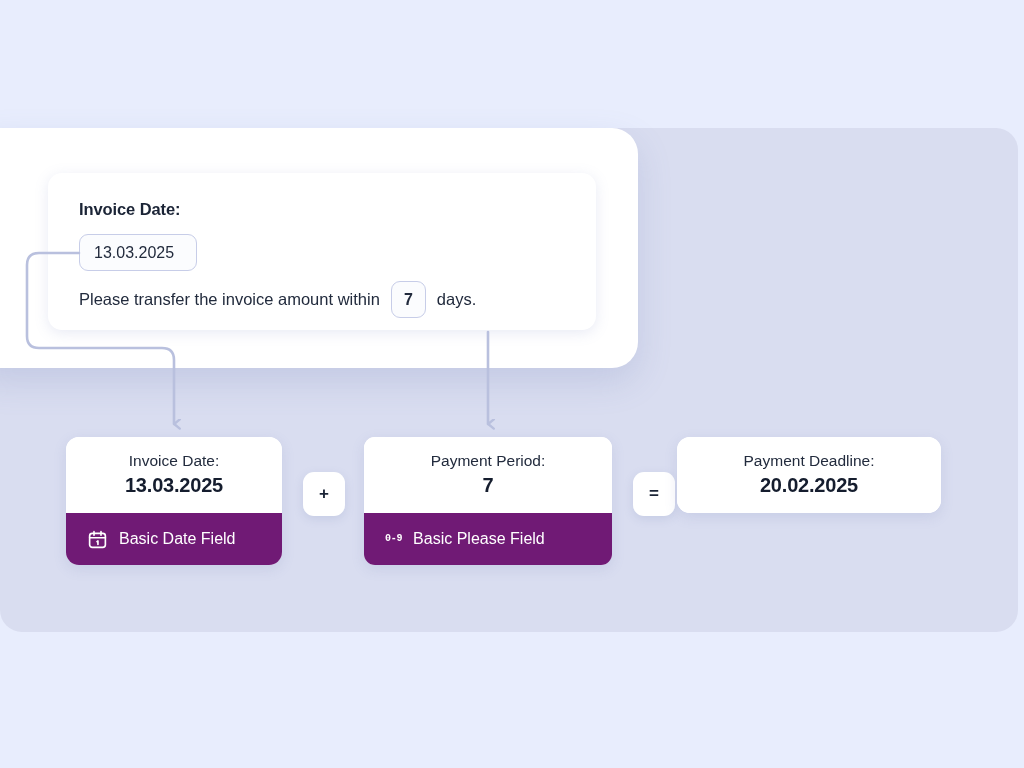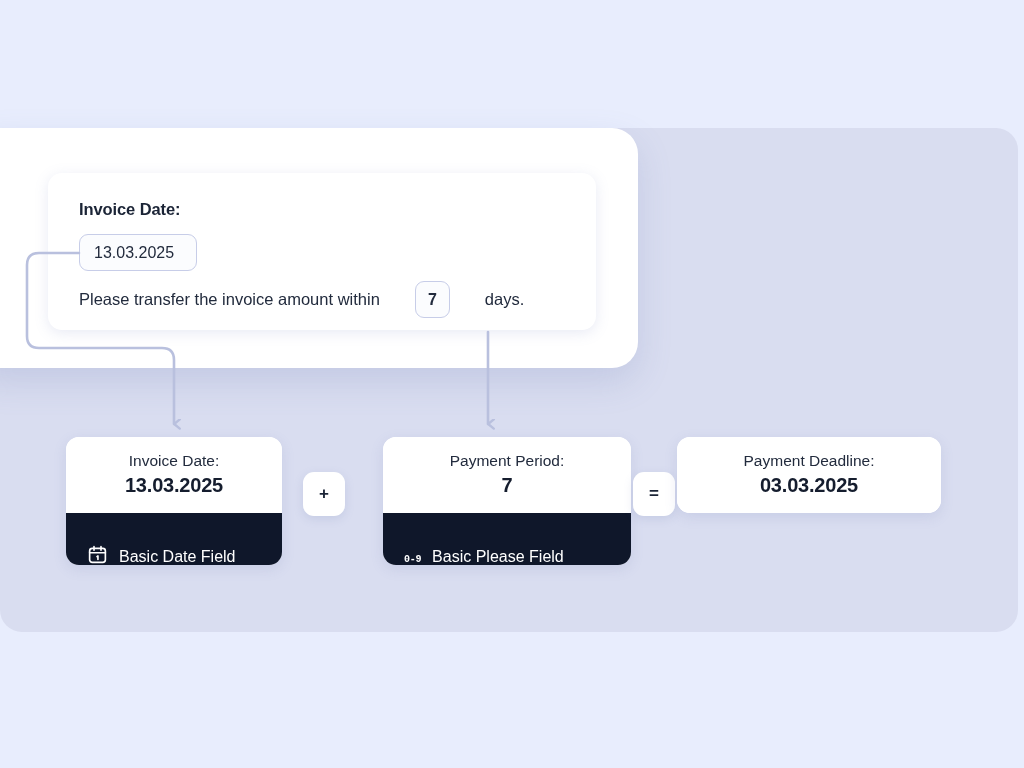--- a/index.html
+++ b/index.html
@@ -86,21 +86,20 @@
   }
   .sentence {
     position: absolute;
     left: 31px;
     top: 108px;
     display: flex;
     align-items: center;
     font-size: 16.5px;
     color: #222b3d;
     white-space: nowrap;
-    gap: 24px;
   }
   .num-chip {
     display: inline-flex;
     align-items: center;
     justify-content: center;
     width: 35px;
     height: 37px;
     margin: 0 11px;
     box-sizing: border-box;
     background: #fbfcfe;
@@ -146,23 +145,23 @@
   }
   .fc-value {
     font-size: 20px;
     font-weight: bold;
     color: #151d2e;
     line-height: 1.35;
     letter-spacing: -0.2px;
   }
   .fc-foot {
     height: 52px;
-    background: #0f172a;
-    display: flex;
-    align-items: flex-end;
+    background: #701a75;
+    display: flex;
+    align-items: center;
     padding-left: 21px;
     gap: 11px;
     color: #ffffff;
     font-size: 16px;
   }
   .fc-foot-label { line-height: 1; }
 
   .ic { flex: 0 0 auto; display: block; }
 
   .numglyph {
@@ -237,33 +236,33 @@
         <path d="M3 10h18"></path>
         <path d="M8 3v4M16 3v4"></path>
         <path d="M11.4 14.4l1.1-0.7v4"></path>
       </svg>
       <span class="fc-foot-label">Basic Date Field</span>
     </div>
   </div>
 
   <div class="op" style="left:303px;">+</div>
 
-  <div class="fieldcard" style="left:383px; width:248px;">
+  <div class="fieldcard" style="left:364px; width:248px;border-radius:11px;">
     <div class="fc-body">
       <div class="fc-label">Payment Period:</div>
       <div class="fc-value">7</div>
     </div>
     <div class="fc-foot">
       <span class="ic numglyph">0-9</span>
       <span class="fc-foot-label">Basic Please Field</span>
     </div>
   </div>
 
   <div class="op" style="left:633px;">=</div>
 
   <div class="fieldcard" style="left:677px; width:264px;">
     <div class="fc-body">
       <div class="fc-label">Payment Deadline:</div>
-      <div class="fc-value">03.03.2025</div>
+      <div class="fc-value">20.02.2025</div>
     </div>
   </div>
 
 </div>
 
 </body></html>

